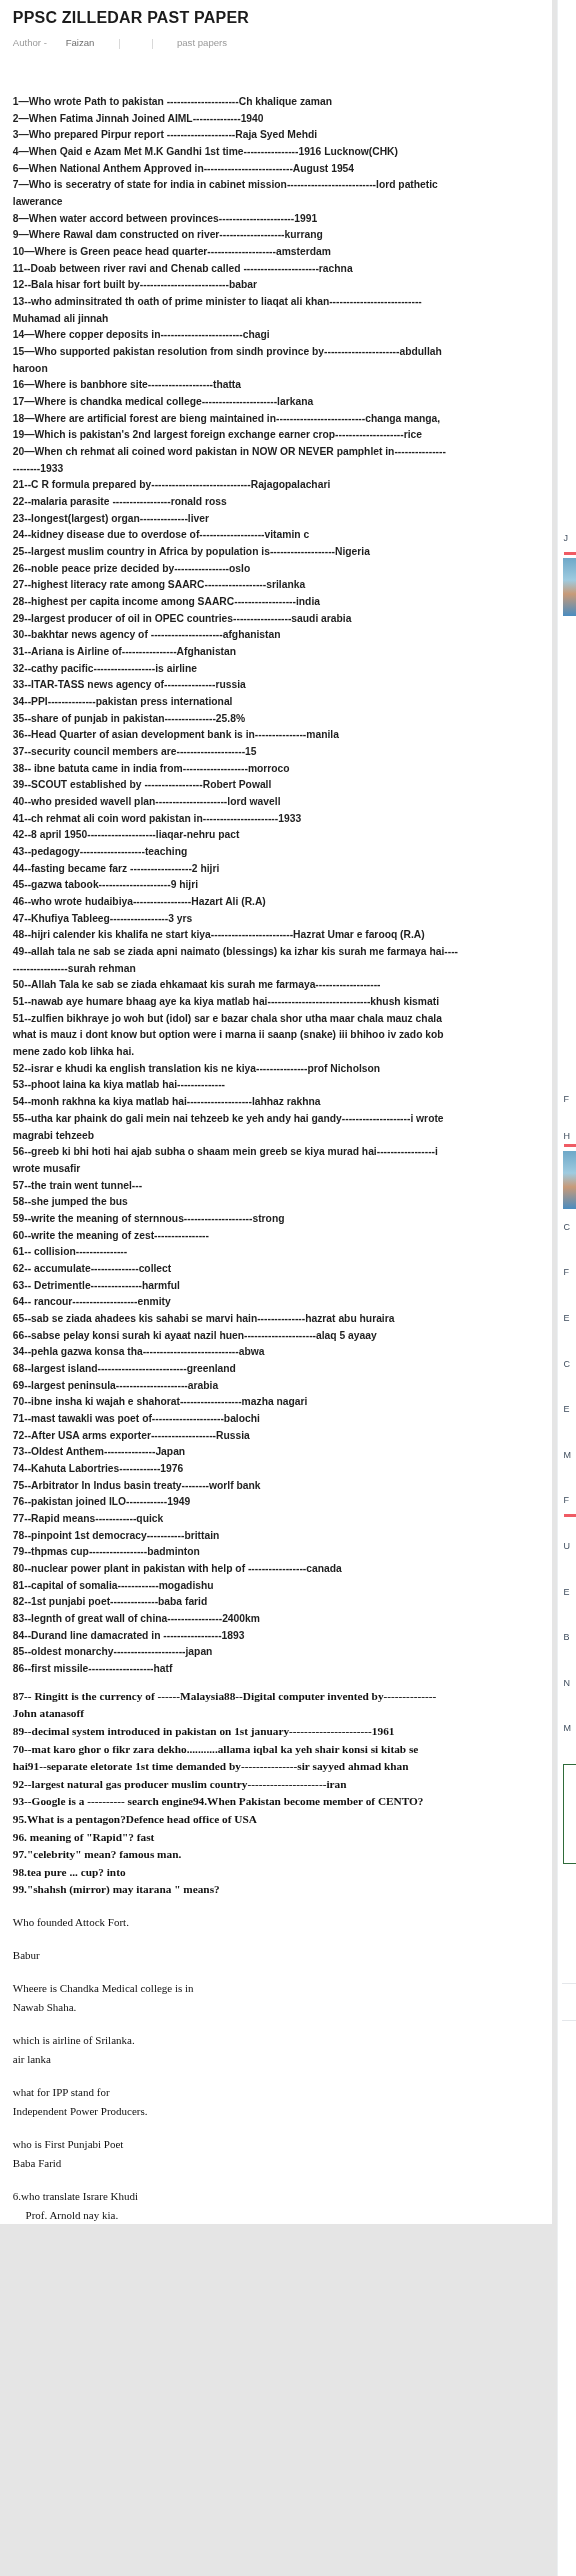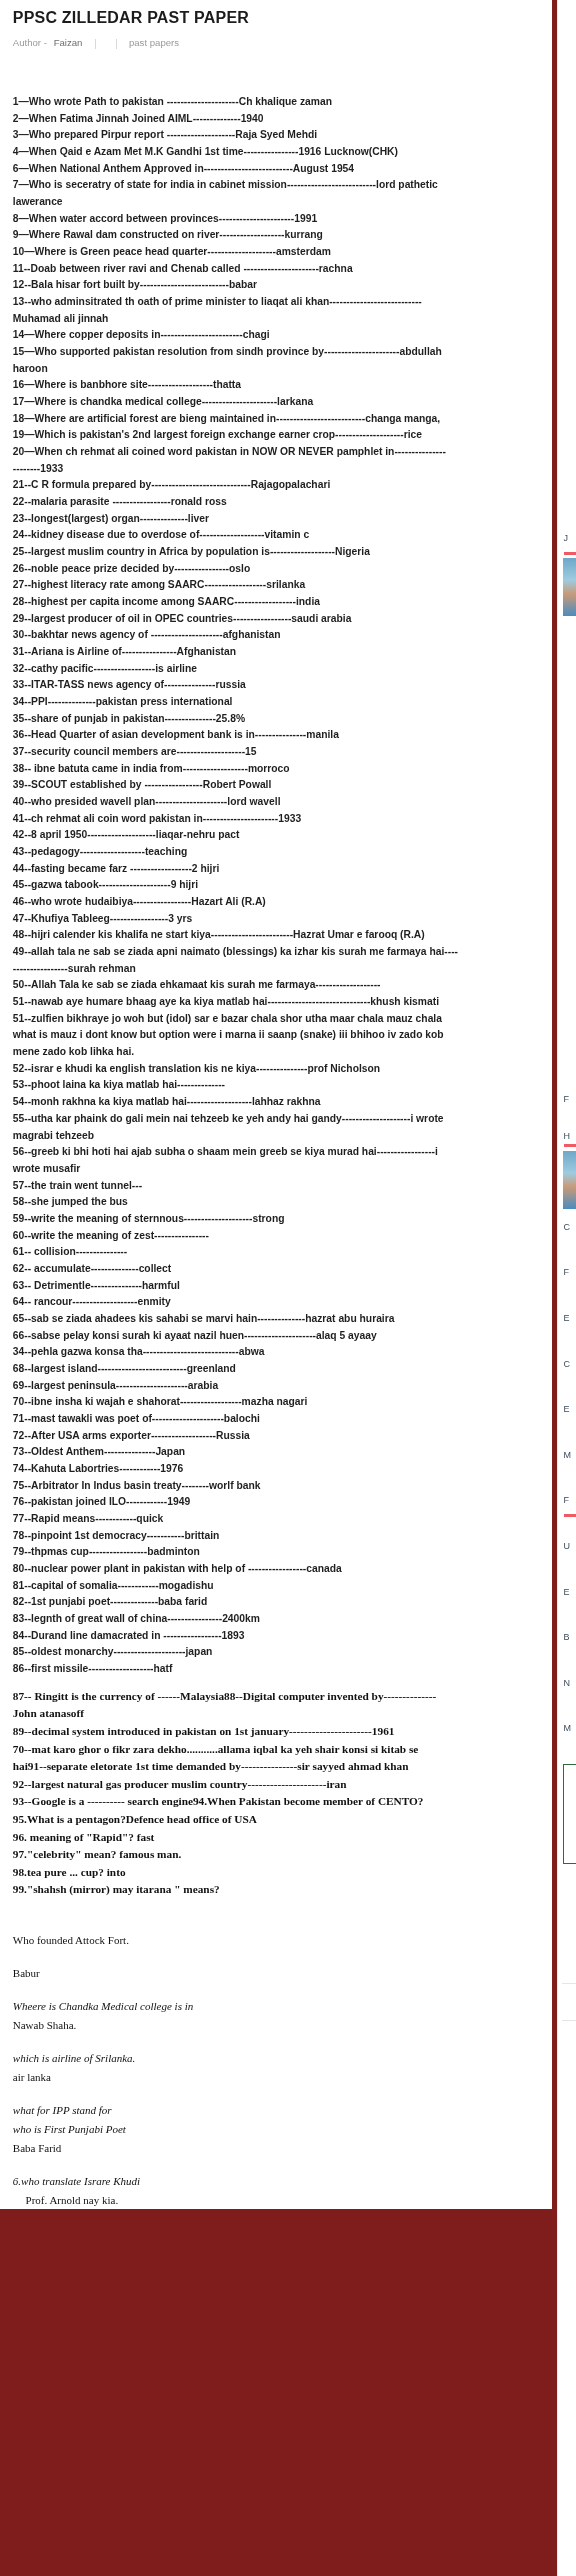--- a/index.html
+++ b/index.html
@@ -10,21 +10,21 @@
     width: 576px;
   }
   body {
     font-family: "Liberation Sans", sans-serif;
     color: #24292e;
   }
   .page {
     position: relative;
     width: 576px;
     min-height: 2576px;
-    background: #7f1d1d;
+    background: #e5e5e5;
     overflow: hidden;
   }
   
   .main {
     width: 552px;
     padding: 8.2px 12.8px 0 12.8px;
     background: #ffffff;
   }
   .post-title {
     font-size: 16px;
@@ -34,21 +34,21 @@
     margin: 0 0 10px 0;
     line-height: 1.2;
     font-family: "Liberation Sans", sans-serif;
   }
   .meta {
     font-size: 9.6px;
     color: #8b8b8b;
     margin: 0 0 19px 0;
     display: flex;
     align-items: center;
-    gap: 4px;
+    gap: 16px;
     line-height: 1.3;
   }
   .meta .author-label { color: #9a9a9a; }
   .meta .author-name { color: #6f6f6f; margin-left: 2.7px; }
   .meta .divider {
     display: inline-block;
     width: 0.9px;
     height: 10px;
     background: #d9d9d9;
     margin: 0 8.2px;
@@ -76,24 +76,24 @@
   }
   .serif-block .ln { margin: 0; }
 
   
   .notes {
     font-family: "Liberation Serif", serif;
     font-size: 11px;
     font-weight: 400;
     line-height: 1.5;
     color: #111111;
-    margin-top: 33px;
+    margin-top: 15px;
   }
   .notes .nl { margin: 0 0 16.4px 0; }
-  .notes .nl.tight { margin-bottom: 2.7px; font-style: italic; }
+  .notes .nl.tight { margin-bottom: 2.7px; }
   .notes .nl.indent { padding-left: 12.8px; }
 
   
   .rail {
     position: absolute;
     top: 0;
     left: 557px;
     width: 19px;
     height: 100%;
     border-left: 0.9px solid #eceff1;
@@ -273,20 +273,21 @@
       </div>
 
     <div class="notes" id="notes">
         <p class="nl">Who founded Attock Fort.</p>
         <p class="nl">Babur</p>
         <p class="nl tight">Wheere is Chandka Medical college is in</p>
         <p class="nl">Nawab Shaha.</p>
         <p class="nl tight">which is airline of Srilanka.</p>
         <p class="nl">air lanka</p>
         <p class="nl tight">what for IPP stand for</p>
+        <p class="nl">Independent Power Producers.</p>
         <p class="nl tight">who is First Punjabi Poet</p>
         <p class="nl">Baba Farid</p>
         <p class="nl tight">6.who translate Israre Khudi</p>
         <p class="nl indent">Prof. Arnold nay kia.</p>
       </div>
 
   </div>
 
   <div class="rail" id="rail">
       <div class="rail-item" style="top: 533px;">J</div>

